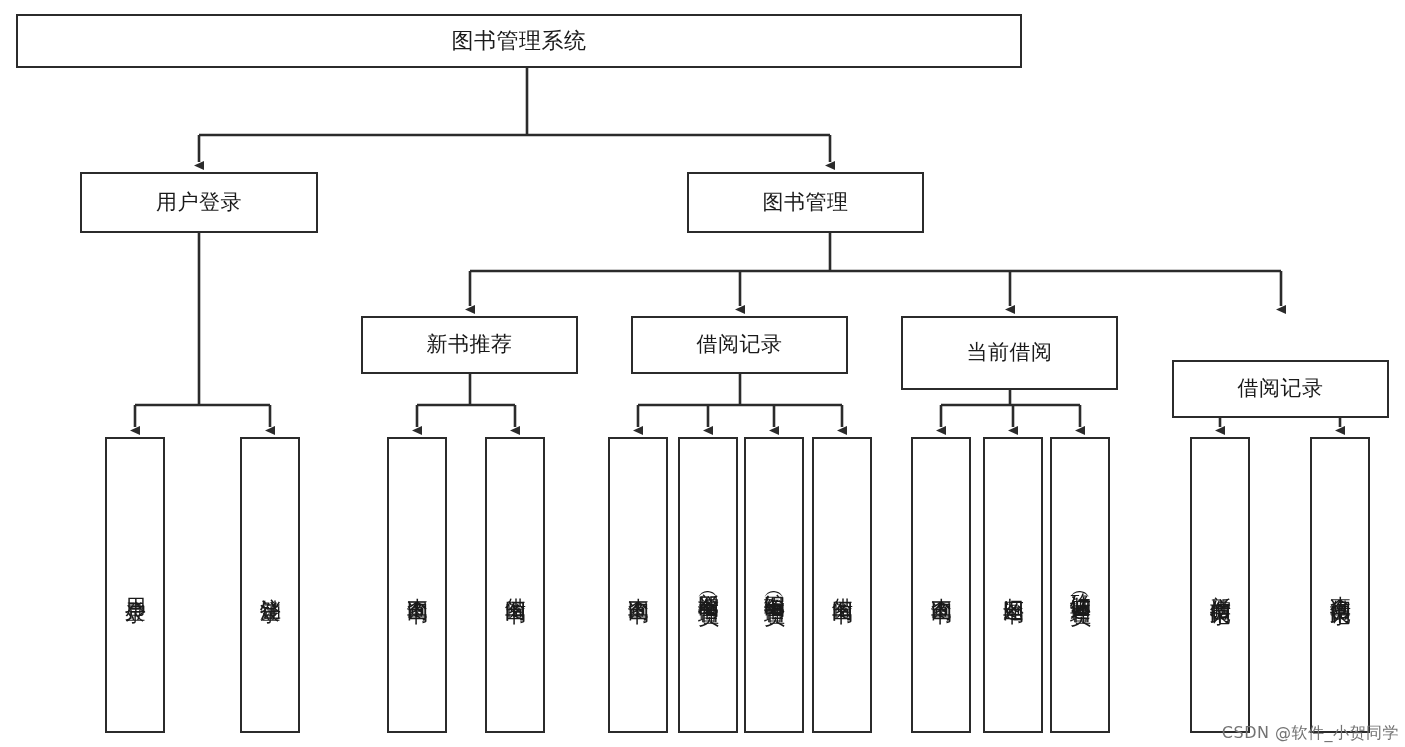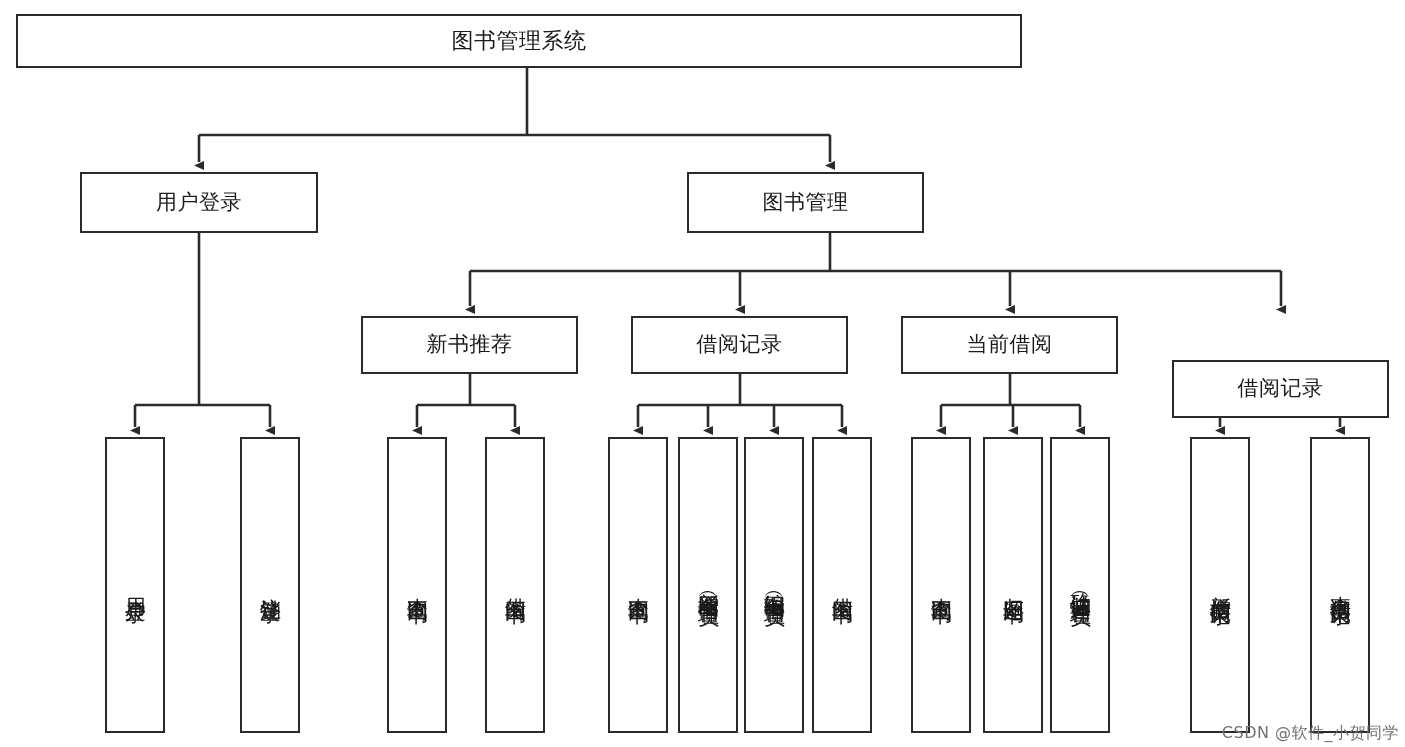--- a/index.html
+++ b/index.html
@@ -130,21 +130,21 @@
       </div>
       <div class="node horiz" style="left: 687px; top: 172px; width: 237px; height: 61px;">
         <span class="label">图书管理</span>
       </div>
       <div class="node horiz" style="left: 361px; top: 316px; width: 217px; height: 58px;">
         <span class="label">新书推荐</span>
       </div>
       <div class="node horiz" style="left: 631px; top: 316px; width: 217px; height: 58px;">
         <span class="label">借阅记录</span>
       </div>
-      <div class="node horiz" style="left: 901px; top: 316px; width: 217px; height: 58px;">
+      <div class="node horiz" style="left: 901px; top: 316px; width: 217px; height: 74px;">
         <span class="label">当前借阅</span>
       </div>
       <div class="node horiz" style="left: 1172px; top: 316px; width: 217px; height: 58px; margin-top: 44px;">
         <span class="label">借阅记录</span>
       </div>
       <div class="node vert" style="left: 105px; top: 437px; width: 60px; height: 296px;">
         <span class="label">用户登录</span>
       </div>
       <div class="node vert" style="left: 240px; top: 437px; width: 60px; height: 296px;">
         <span class="label">注销登录</span>

